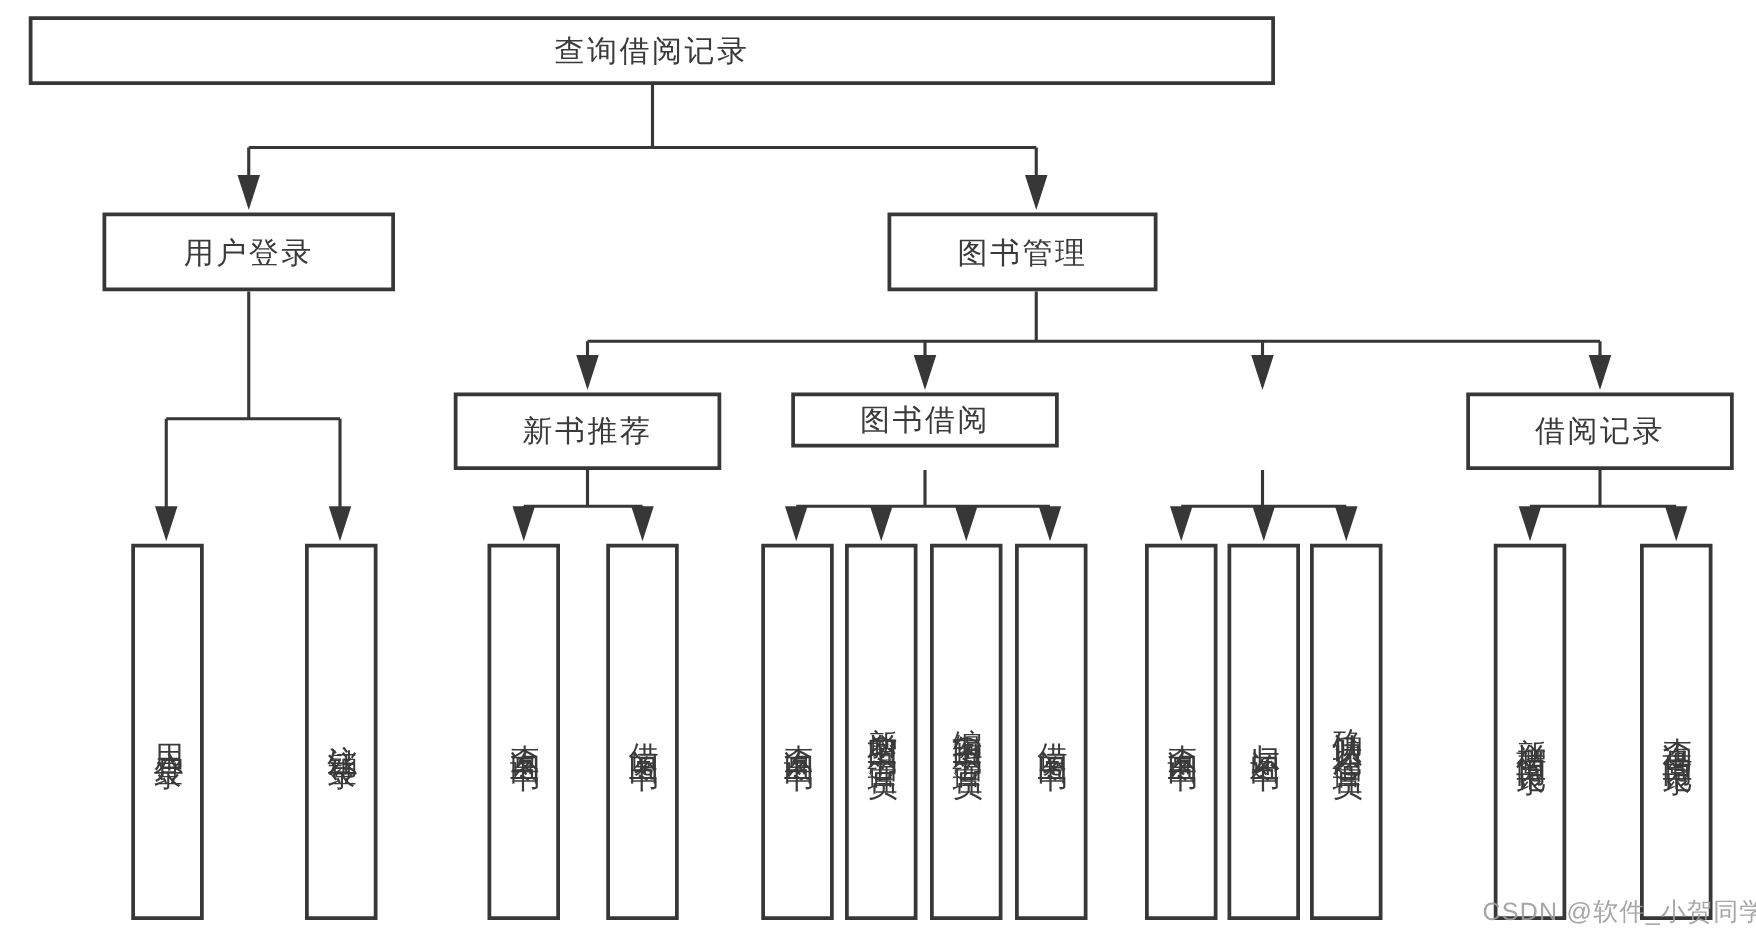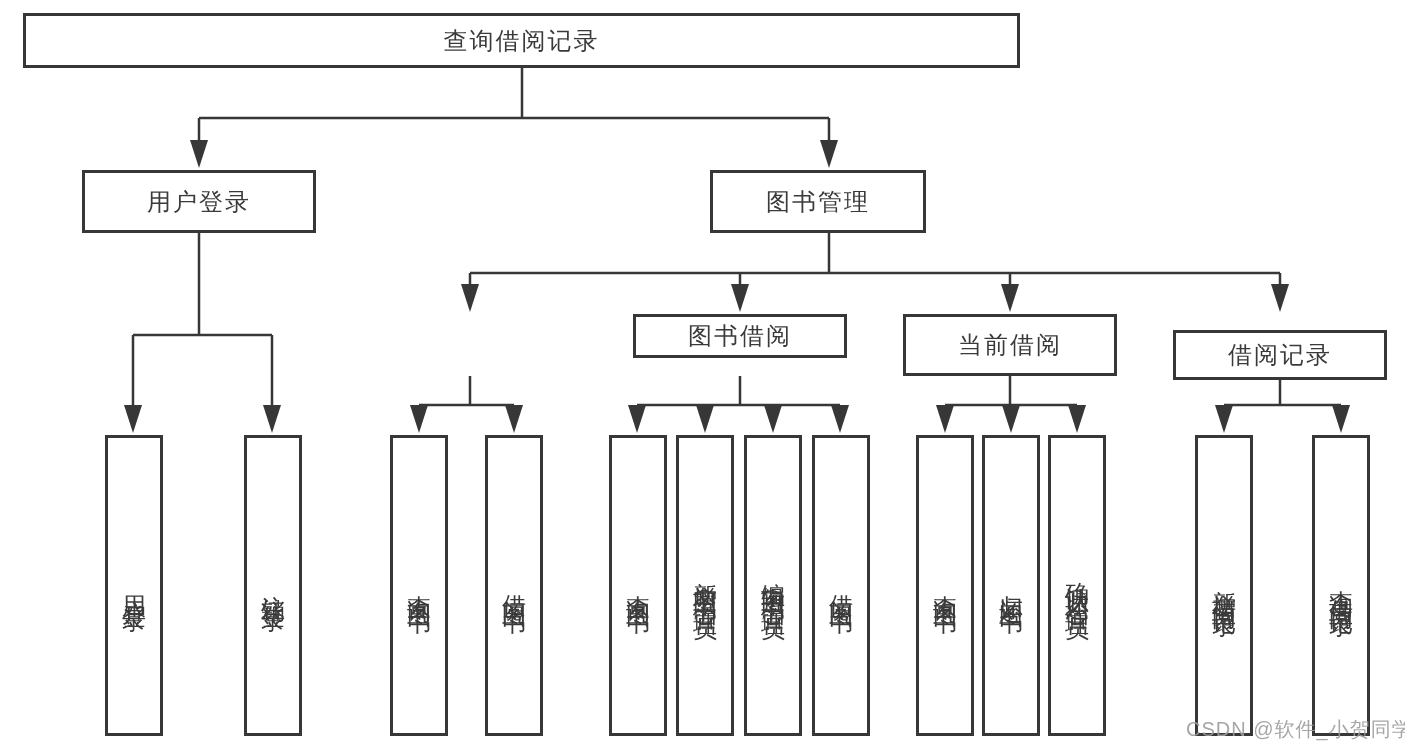--- a/index.html
+++ b/index.html
@@ -99,23 +99,23 @@
       <polygon fill="#373737" stroke="none" points="1224,433 1215,405 1233,405"></polygon>
       <polygon fill="#373737" stroke="none" points="1341,433 1332,405 1350,405"></polygon>
     </g>
   </svg>
 
   <div class="node hnode" style="left:23px;top:13px;width:997px;height:55px">查询借阅记录</div>
 
   <div class="node hnode" style="left:82px;top:170px;width:234px;height:63px">用户登录</div>
   <div class="node hnode" style="left:710px;top:170px;width:216px;height:63px">图书管理</div>
 
+  <div class="node hnode" style="left:363px;top:314px;width:214px;height:62px">新书推荐</div>
   <div class="node hnode" style="left:633px;top:314px;width:214px;height:44px">图书借阅</div>
-  <div class="node hnode" style="left:903px;top:314px;width:214px;height:62px">当前借阅</div>
-  <div class="node hnode" style="left:1173px;top:330px;width:214px;height:50px">借阅记录</div>
+  <div class="node hnode" style="left:1173px;top:314px;width:214px;height:62px">借阅记录</div>
 
   <div class="node vnode" style="left:105px;top:435px;width:58px;height:301px">用户登录</div>
   <div class="node vnode" style="left:244px;top:435px;width:58px;height:301px">注销登录</div>
 
   <div class="node vnode" style="left:390px;top:435px;width:58px;height:301px">查询图书</div>
   <div class="node vnode" style="left:485px;top:435px;width:58px;height:301px">借阅图书</div>
 
   <div class="node vnode" style="left:609px;top:435px;width:58px;height:301px">查询图书</div>
   <div class="node vnode" style="left:676px;top:435px;width:58px;height:301px">新增图书（管理员）</div>
   <div class="node vnode" style="left:744px;top:435px;width:58px;height:301px">编辑图书（管理员）</div>

